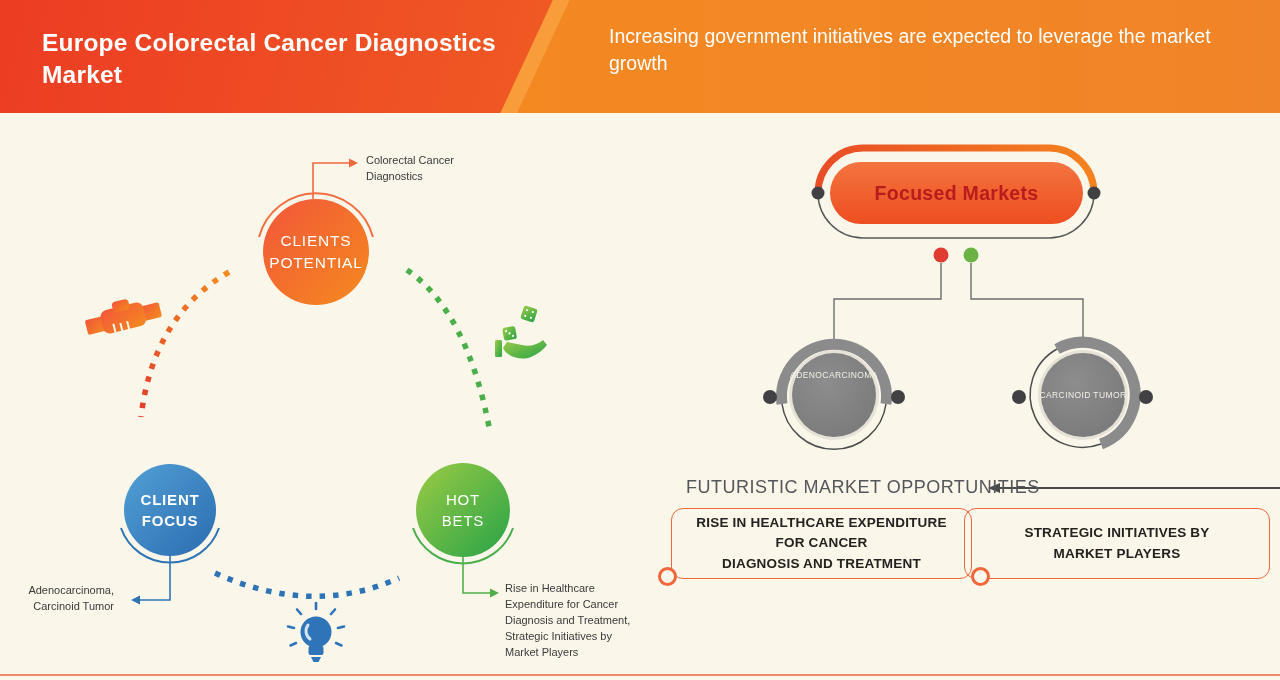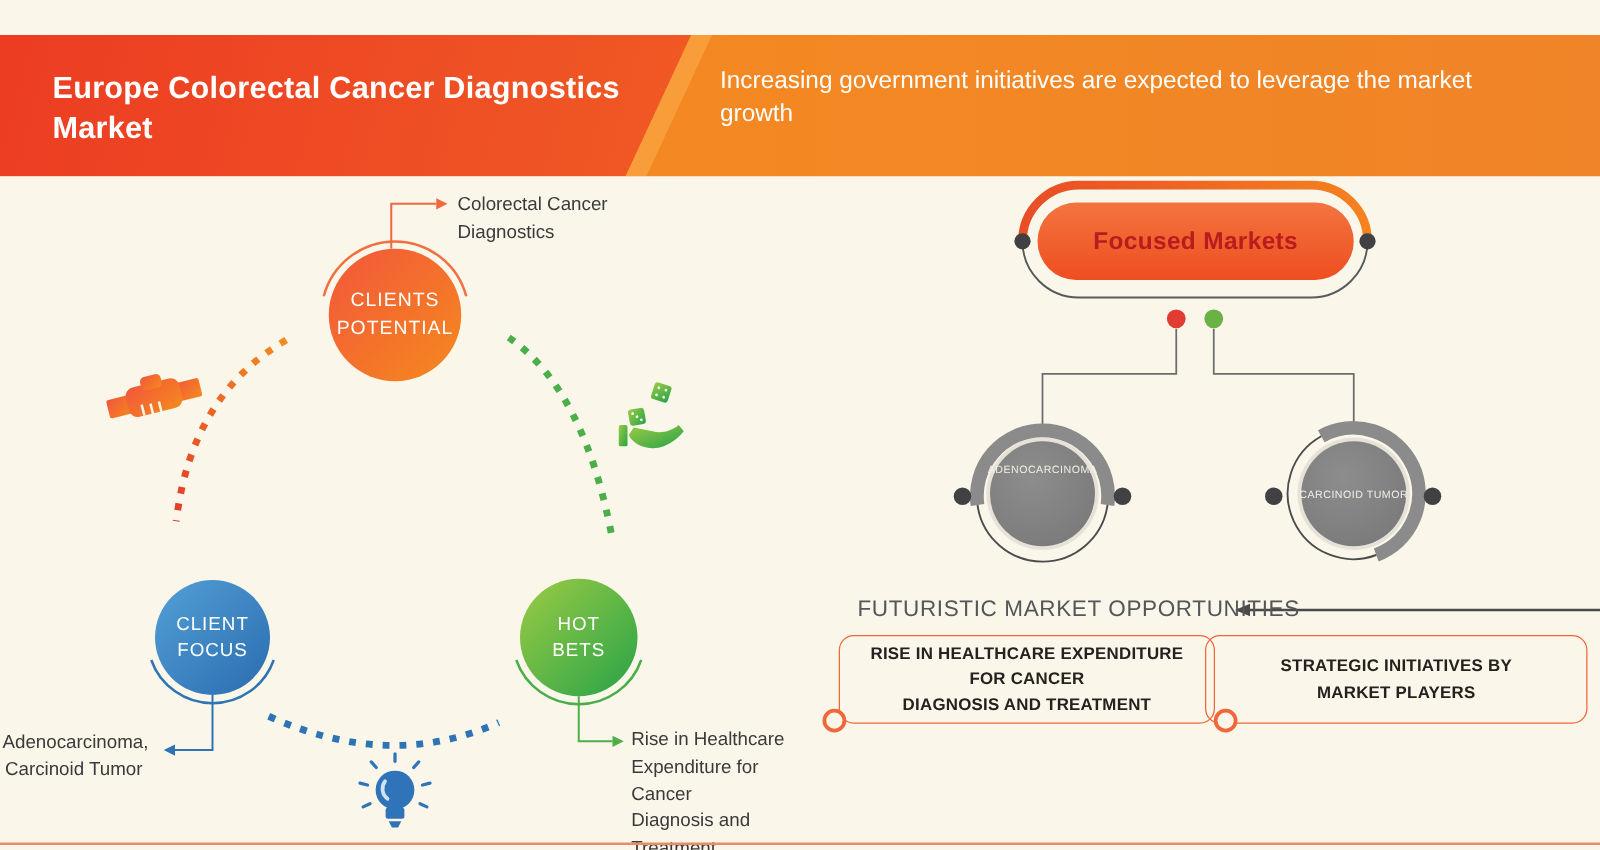--- a/index.html
+++ b/index.html
@@ -3,36 +3,36 @@
 <meta charset="utf-8">
 <style>
   html,body{margin:0;padding:0;}
   body{width:1280px;height:680px;position:relative;overflow:hidden;
        background:#faf6ea;font-family:"Liberation Sans",sans-serif;}
   .abs{position:absolute;}
   .preline{white-space:pre-line;}
 
   
   .header{position:absolute;left:0;top:0;width:1280px;height:113px;
-          background:linear-gradient(to right,#f68c1e,#f08428);margin-top:28px;}
+          background:linear-gradient(to right,#f68c1e,#f08428);}
   .header-left{position:absolute;left:0;top:0;width:100%;height:100%;
           background:linear-gradient(105deg,#ec3c23 0%,#f05a24 45%,#f58220 100%);
           clip-path:polygon(0 0,43.2% 0,39.1% 100%,0 100%);}
   .header-slash{position:absolute;left:0;top:0;width:100%;height:100%;
           background:#f89d3a;
           clip-path:polygon(43.2% 0,44.5% 0,40.4% 100%,39.1% 100%);}
   .hdr-title{position:absolute;left:42px;top:27px;width:520px;color:#fff;
           font-size:24.5px;font-weight:700;line-height:1.32;letter-spacing:.2px;}
-  .hdr-sub{position:absolute;left:576px;top:23px;width:630px;color:#fff;
+  .hdr-sub{position:absolute;left:609px;top:23px;width:630px;color:#fff;
           font-size:19.5px;font-weight:400;line-height:1.38;}
 
   
   .node-label{display:flex;align-items:center;justify-content:center;text-align:center;
           color:#fff;letter-spacing:.8px;line-height:1.4;}
-  .callout{color:#3a3a3a;font-size:15px;line-height:1.45;}
+  .callout{color:#3a3a3a;font-size:11px;line-height:1.45;}
 
   
   .pill-label{display:flex;align-items:center;justify-content:center;color:#b91c1c;
           font-size:19.5px;font-weight:700;letter-spacing:.3px;}
   .seg-label{display:flex;align-items:center;justify-content:center;text-align:center;
           color:#f2efe6;font-size:8.5px;letter-spacing:.4px;}
   .opp-heading{color:#55565a;font-size:18px;letter-spacing:.5px;}
   .opp-box{position:absolute;border:1.6px solid #f0673a;border-radius:12px;
           display:flex;align-items:center;justify-content:center;text-align:center;
           color:#24211f;font-size:13.5px;font-weight:700;line-height:1.5;letter-spacing:.2px;}
@@ -179,21 +179,21 @@
   </g>
 
   <g>
     <line x1="990" y1="488" x2="1280" y2="488" stroke="#4a4a4a" stroke-width="2"></line>
     <polygon points="988,488 1000,483 1000,493" fill="#4a4a4a"></polygon>
   </g>
 </svg>
 
 <div class="abs node-label preline" style="left:256px;top:222px;width:120px;height:60px;font-size:15.5px;">CLIENTS
 POTENTIAL</div>
-<div class="abs node-label preline" style="left:120px;top:485px;width:100px;height:50px;font-size:15px;">CLIENT
+<div class="abs node-label preline" style="left:120px;top:485px;width:100px;height:50px;font-size:15px;font-weight:bold;">CLIENT
 FOCUS</div>
 <div class="abs node-label preline" style="left:413px;top:485px;width:100px;height:50px;font-size:15px;">HOT
 BETS</div>
 
 <div class="abs callout preline" style="left:366px;top:153px;width:160px;">Colorectal Cancer
 Diagnostics</div>
 <div class="abs callout preline" style="left:2px;top:583px;width:112px;text-align:right;">Adenocarcinoma,
 Carcinoid Tumor</div>
 <div class="abs callout preline" style="left:505px;top:581px;width:150px;">Rise in Healthcare
 Expenditure for Cancer

